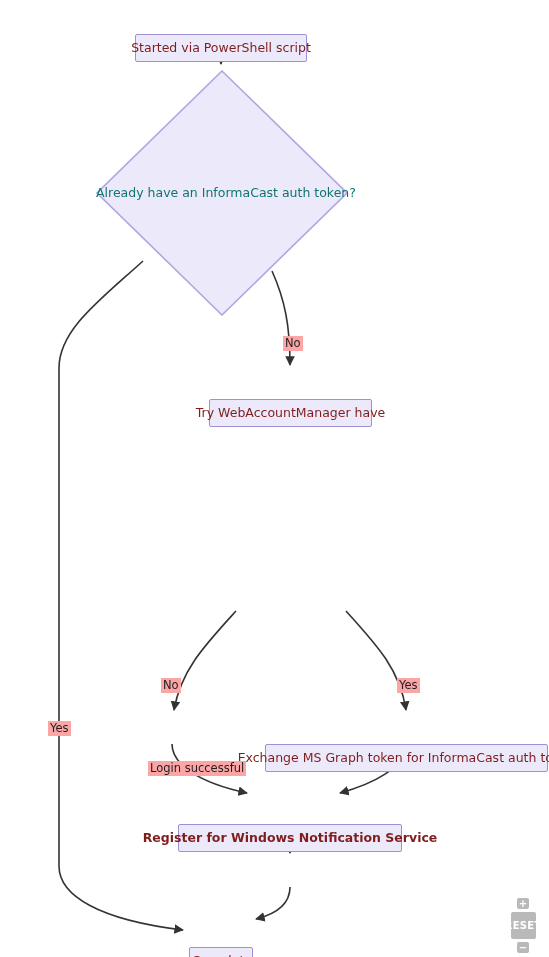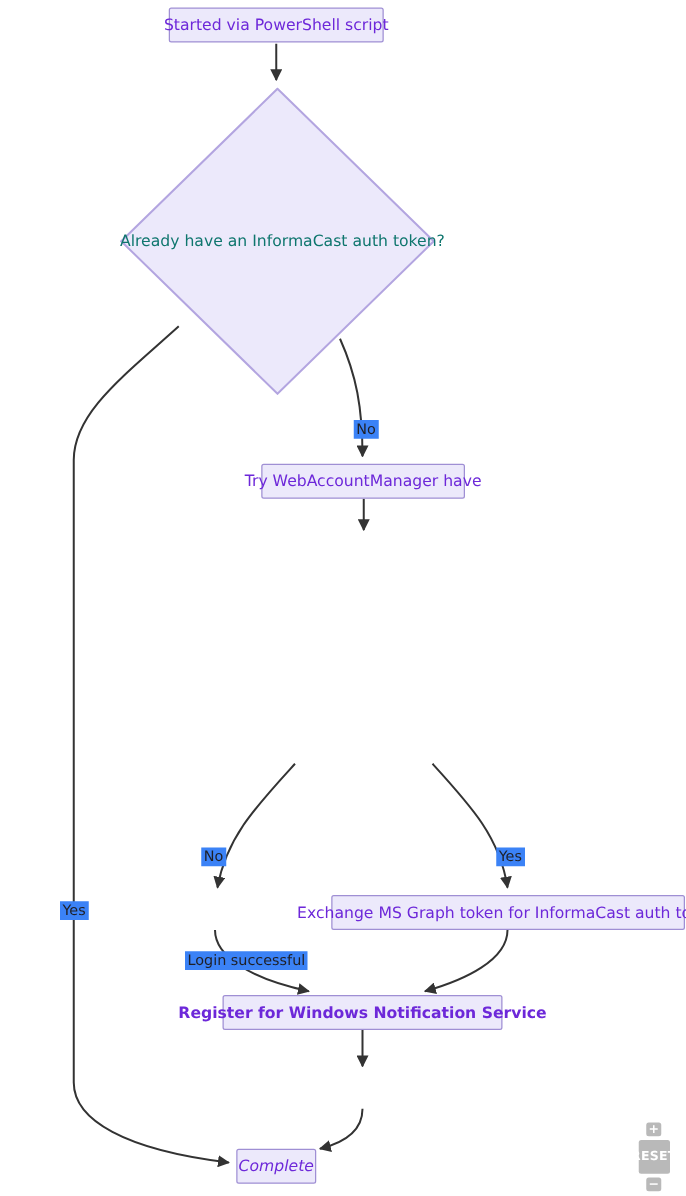--- a/index.html
+++ b/index.html
@@ -23,28 +23,29 @@
     top: 0;
     width: 549px;
     height: 957px;
   }
   .node {
     position: absolute;
     box-sizing: border-box;
     background: #ece9fb;
     border: 1px solid #9f8fd4;
     border-radius: 2px;
-    color: #6d28d9;
+    color: #7f1d1d;
     font-size: 12.5px;
     line-height: 1;
     display: flex;
     align-items: center;
     justify-content: center;
     white-space: nowrap;
     z-index: 3;
+    margin-top: 28px;
   }
   .diamond-wrap {
     position: absolute;
     z-index: 2;
   }
   .diamond-shape {
     position: absolute;
     left: 0; top: 0;
     width: 100%; height: 100%;
   }
@@ -56,21 +57,21 @@
     transform: translateY(-50%);
     text-align: center;
     font-size: 12.5px;
     color: #0f766e;
     line-height: 1;
     white-space: nowrap;
     pointer-events: none;
   }
   .edge-label {
     position: absolute;
-    background: #3b82f6;
+    background: #fca5a5;
     color: #1f1f25;
     font-size: 11.5px;
     line-height: 1.15;
     padding: 1px 2px;
     white-space: nowrap;
     z-index: 4;
   }
   #zoom-controls {
     position: absolute;
     right: 8px;

